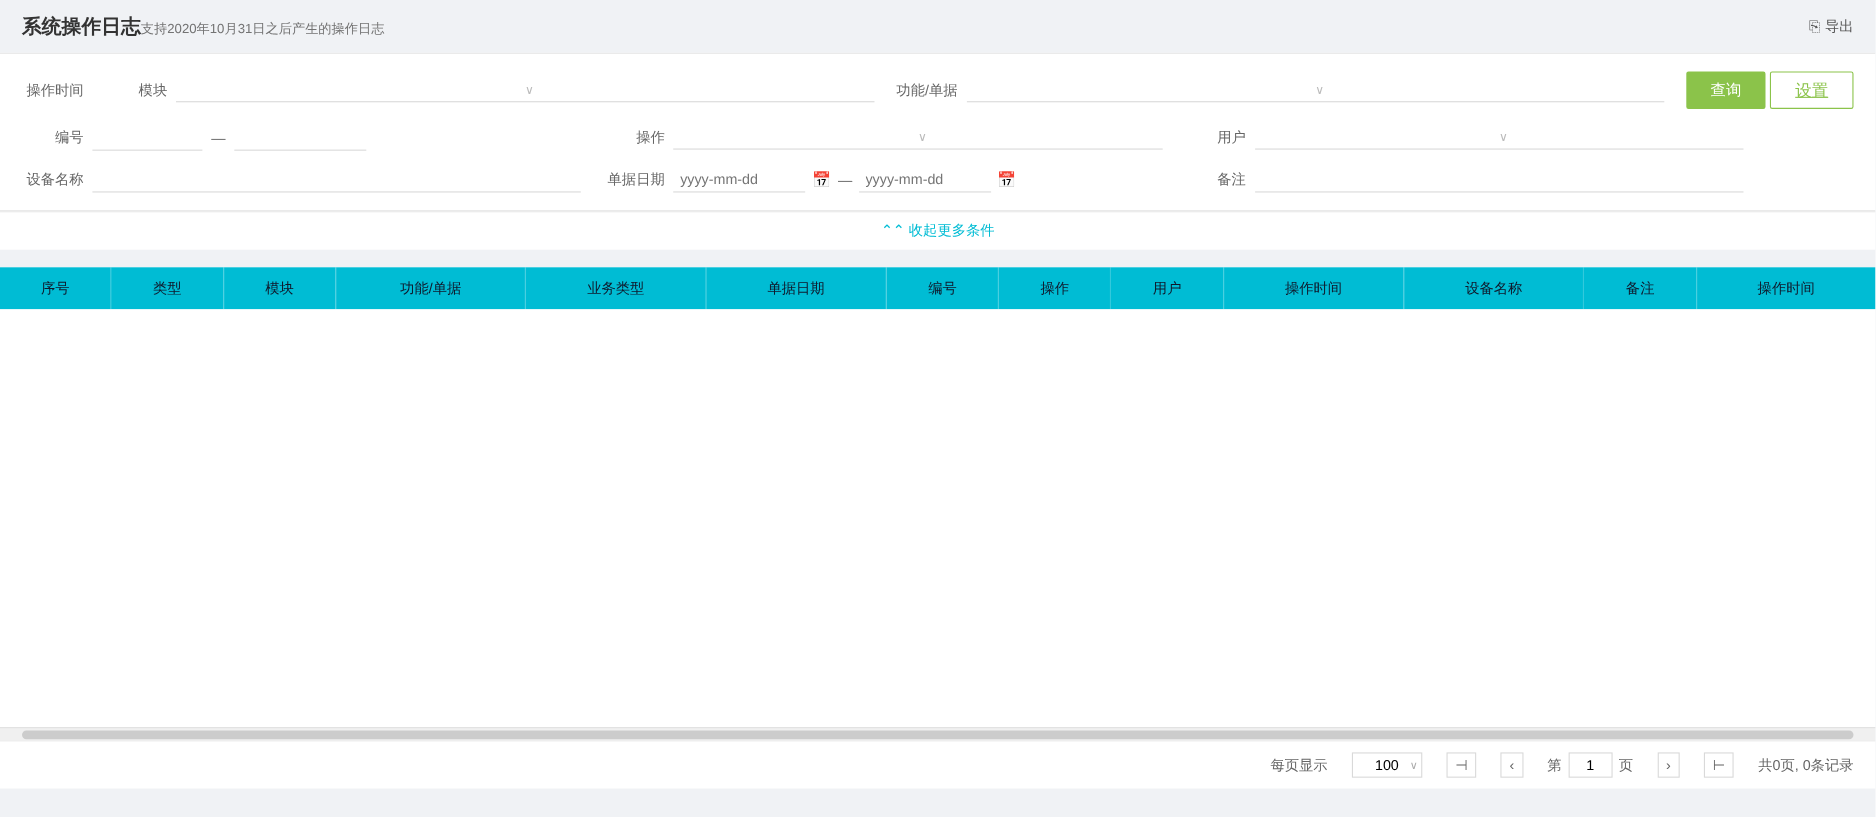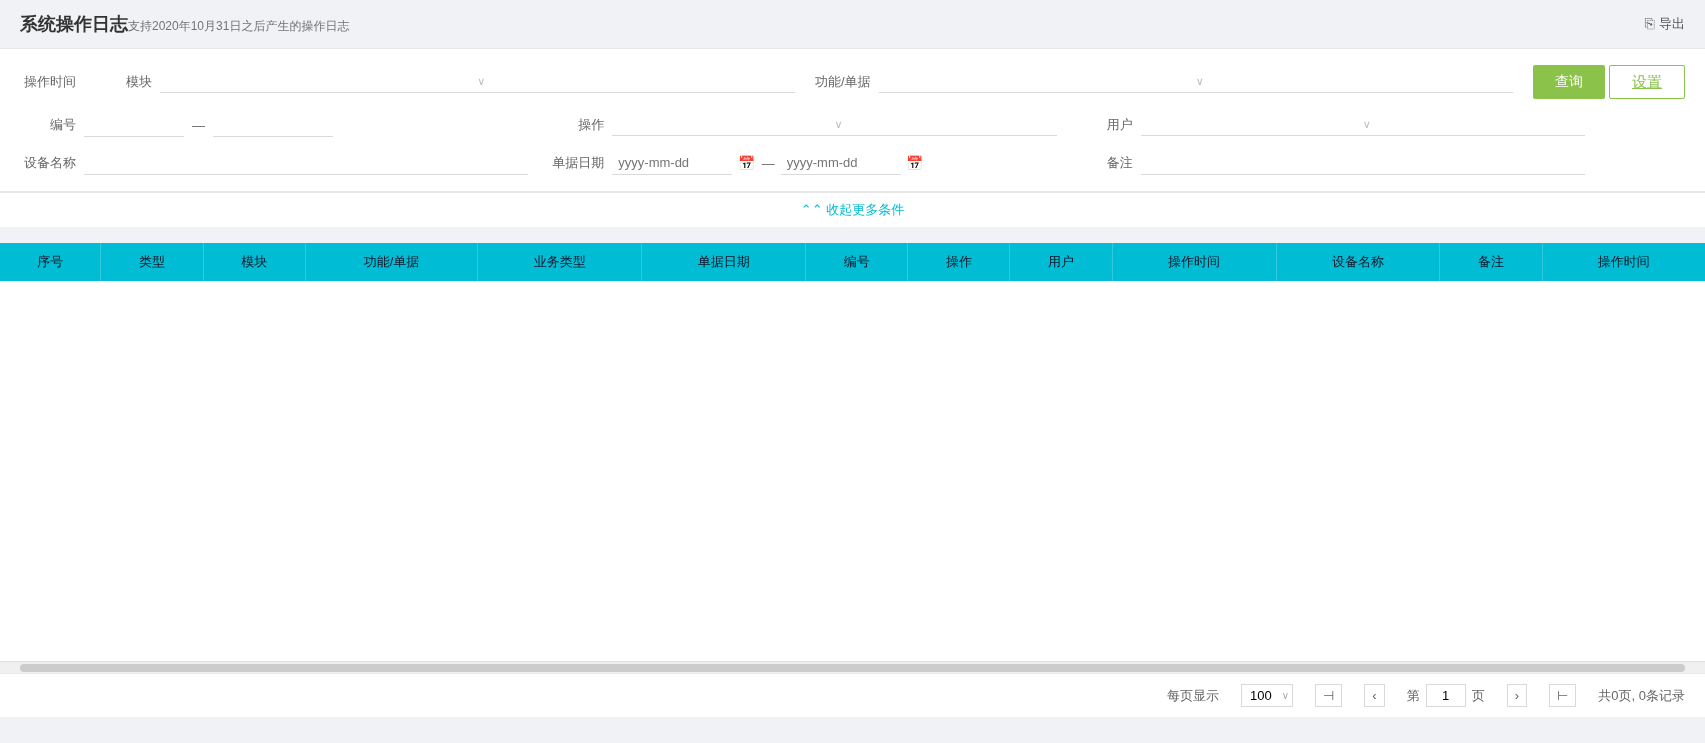--- a/index.html
+++ b/index.html
@@ -104,21 +104,21 @@
     .data-table th:last-child { border-right: none; }
     .empty-area { height: 380px; }
 
     .pagination-bar {
       display: flex; align-items: center; justify-content: flex-end;
       padding: 10px 20px; background: #fff;
       border-top: 1px solid #e8e8e8; gap: 22px;
     }
     .pagination-label { color: #666; font-size: 13px; }
     .page-size-select {
-      border: 1px solid #d9d9d9; padding: 3px 20px 3px 8px;
+      border: 1px solid #d9d9d9; padding: 3px 20px 3px 20px;
       font-size: 13px; outline: none; cursor: pointer;
       appearance: none; background: #fff;
     }
     .page-size-wrapper { position: relative; display: inline-flex; align-items: center; }
     .page-size-wrapper::after {
       content: '∨'; position: absolute; right: 4px; font-size: 10px; color: #aaa; pointer-events: none;
     }
     .pag-btn {
       background: none; border: 1px solid #d9d9d9;
       padding: 3px 7px; cursor: pointer; font-size: 13px;

